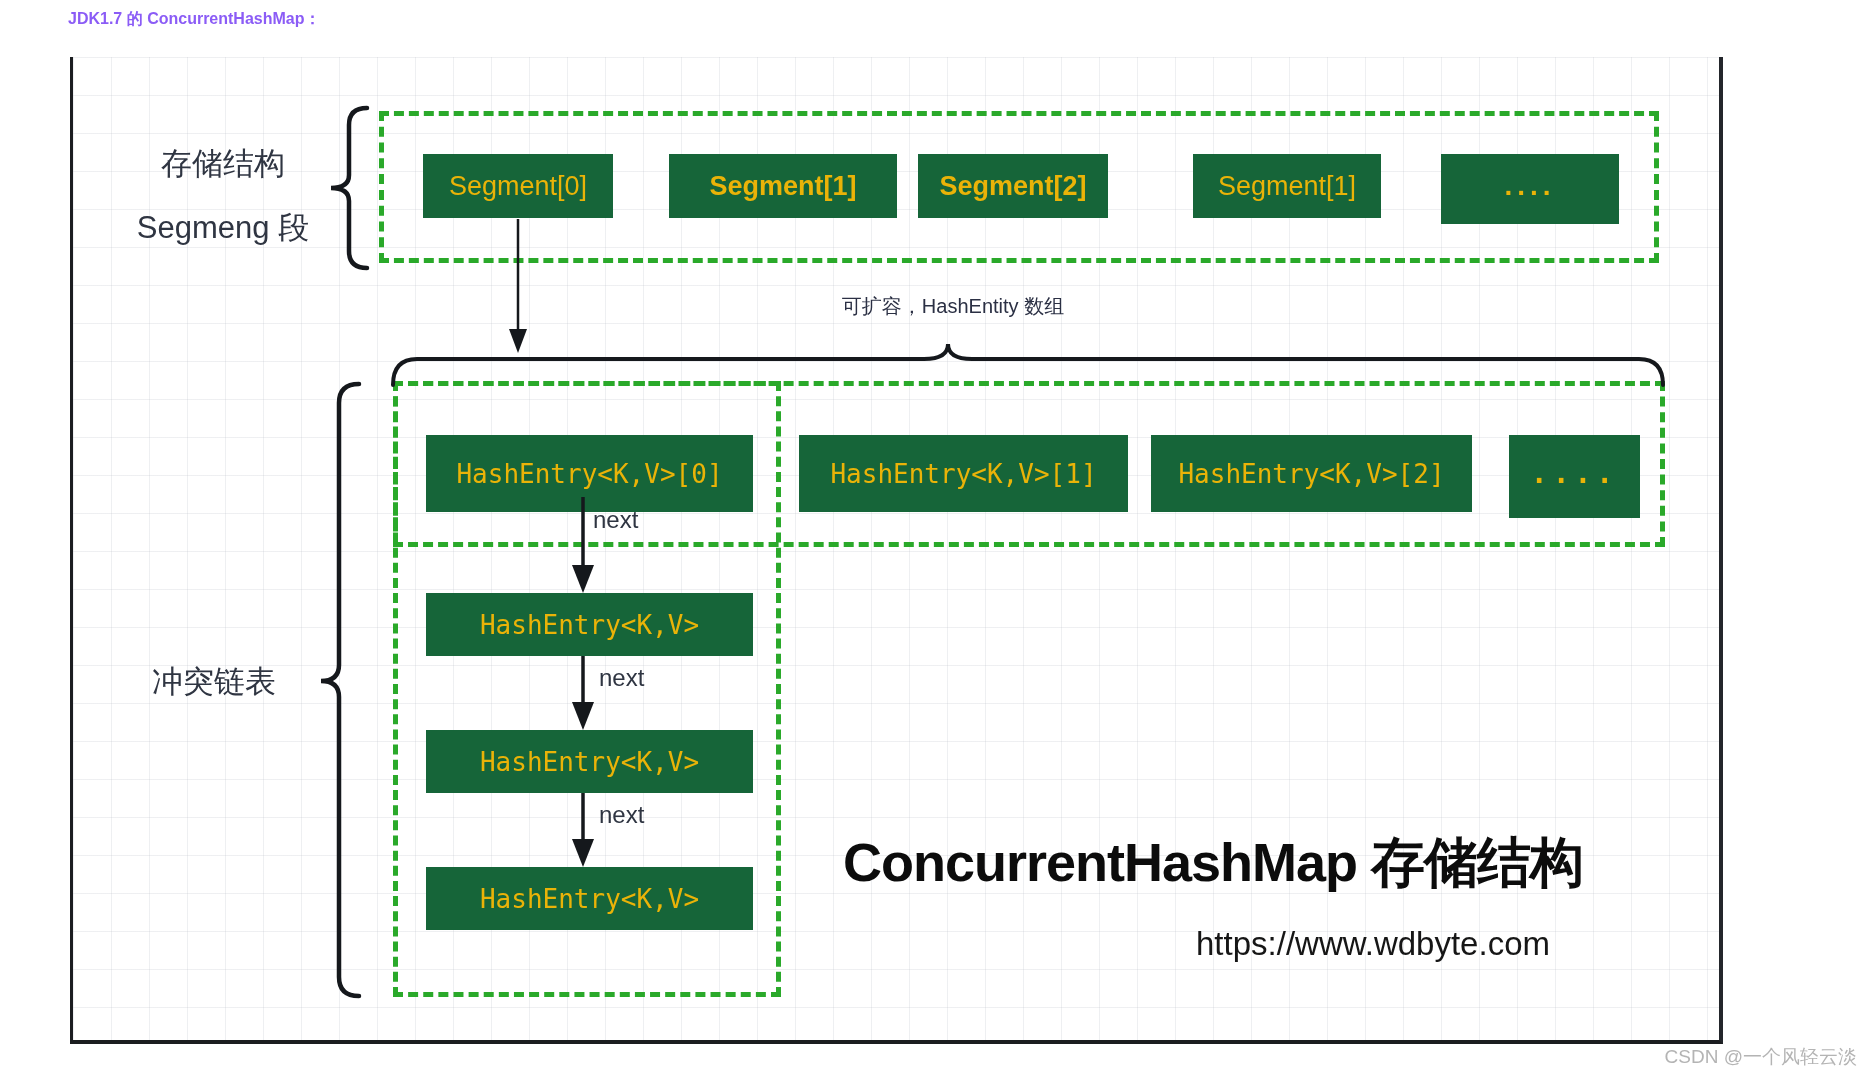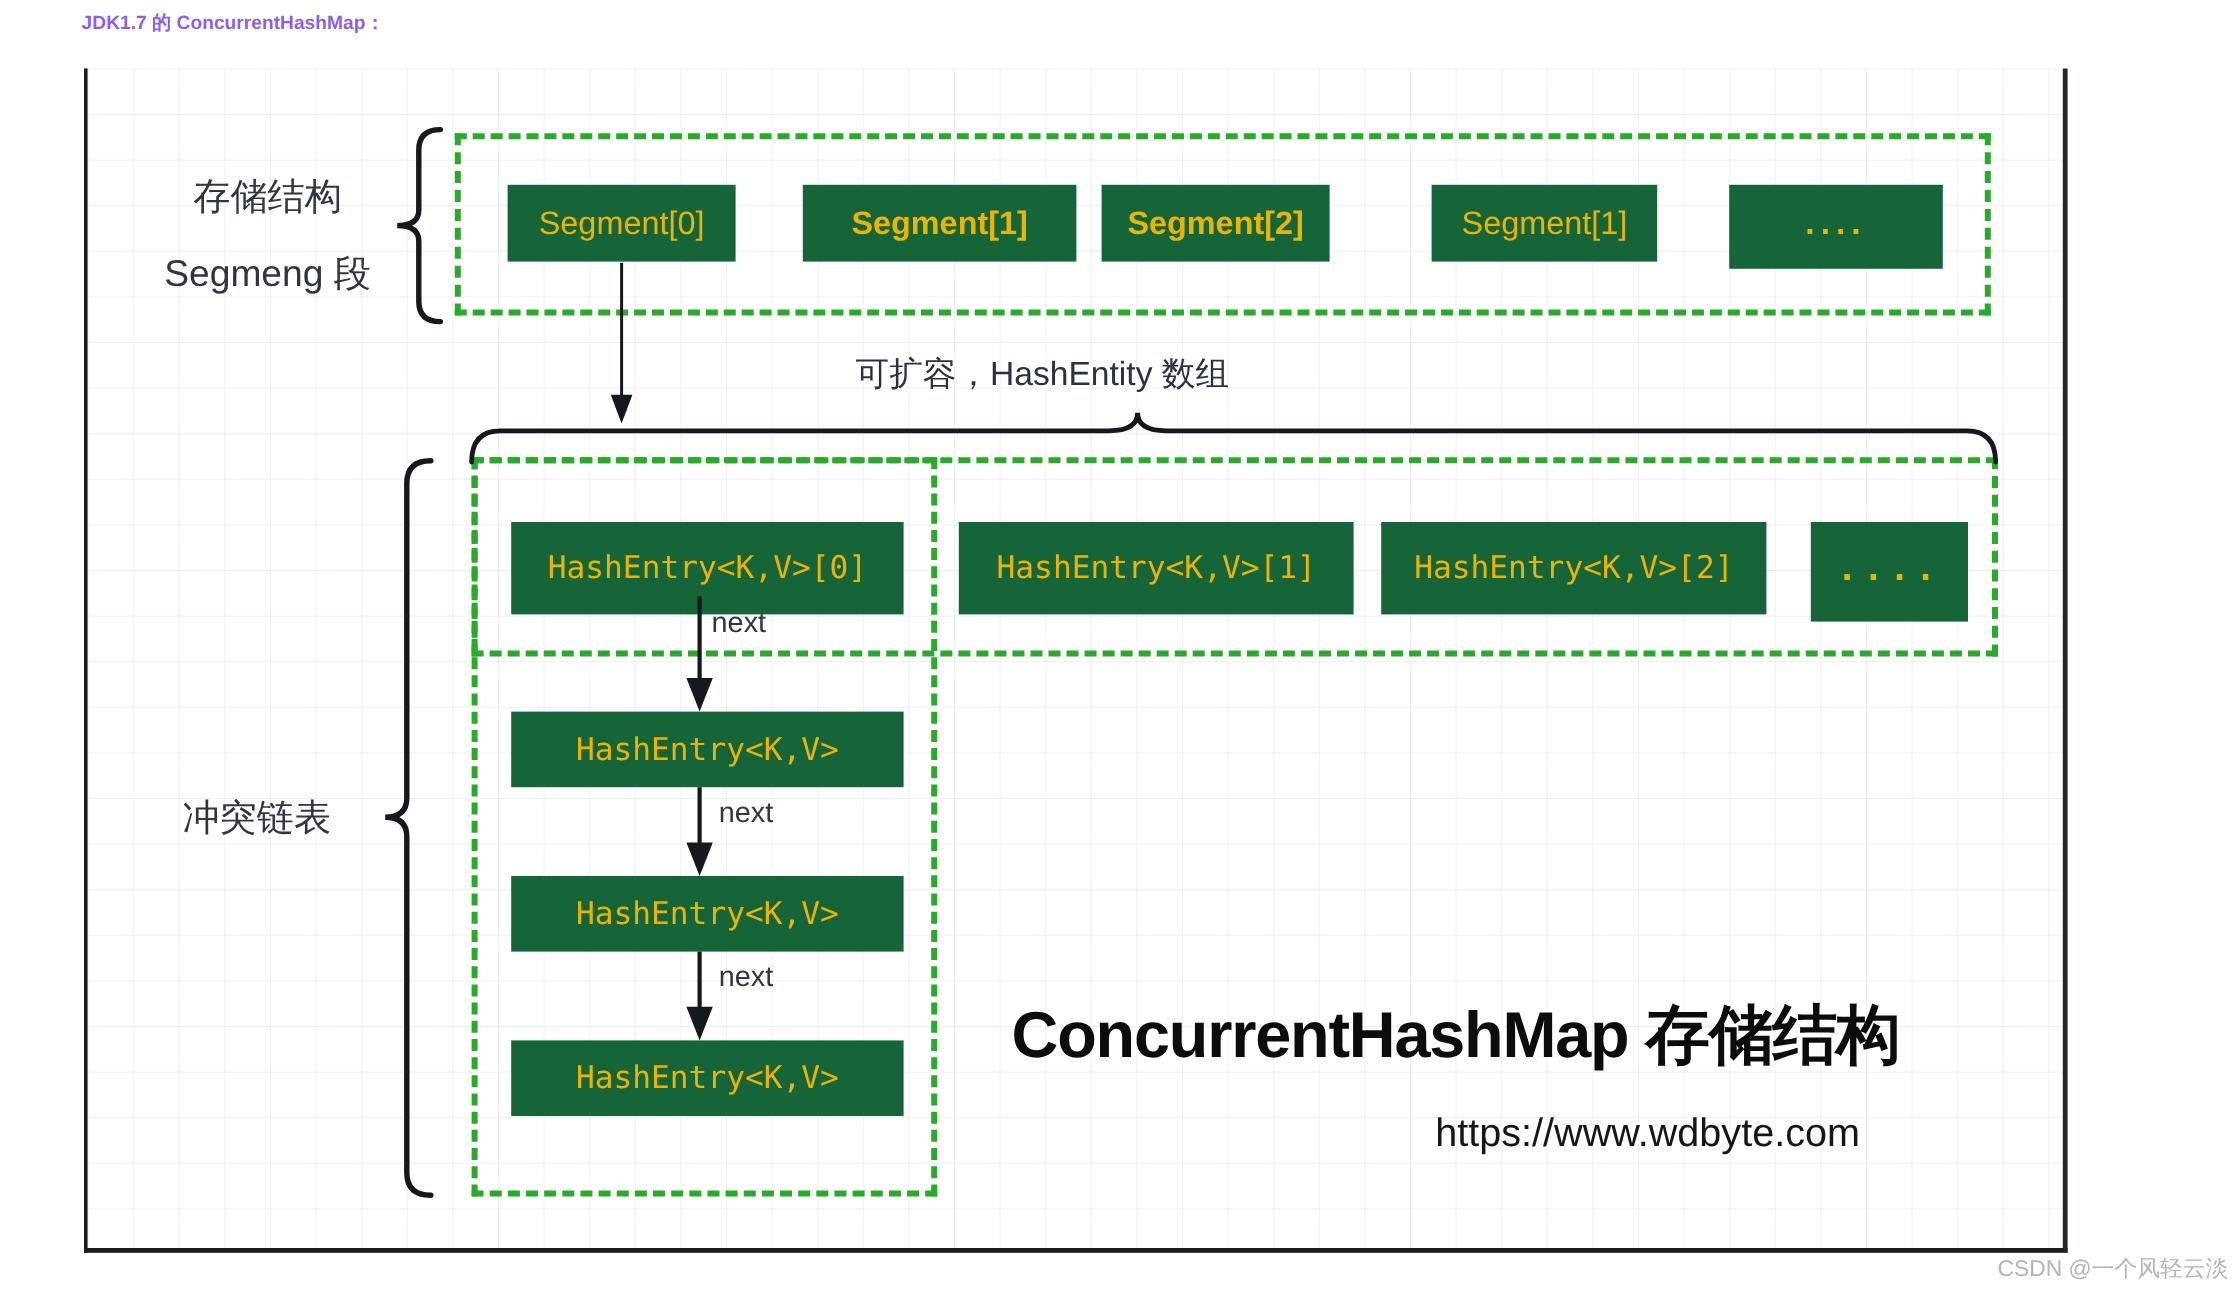--- a/index.html
+++ b/index.html
@@ -59,22 +59,22 @@
   #chC{left:353px;top:810px;width:327px;height:63px;}
 
   .side-label{
     position:absolute;color:#2f3542;font-size:31px;text-align:center;z-index:2;
   }
   #lbl-noexpand{left:28px;top:86px;width:244px;}
   #lbl-segname{left:28px;top:150px;width:244px;}
   #lbl-chain{left:36px;top:604px;width:210px;}
 
   #lbl-expand{
-    position:absolute;left:640px;top:236px;width:480px;
-    color:#2b3044;font-size:28px;z-index:2;
+    position:absolute;left:640px;top:236px;width:480px;text-align:center;
+    color:#2b3044;font-size:20px;z-index:2;
   }
   .next-label{
     position:absolute;color:#2f3542;font-size:24px;z-index:4;
   }
   #next1{left:520px;top:449px;}
   #next2{left:526px;top:607px;}
   #next3{left:526px;top:744px;}
 
   svg.figure{position:absolute;z-index:4;overflow:visible;}
   #brace-seg{left:252px;top:48px;}

